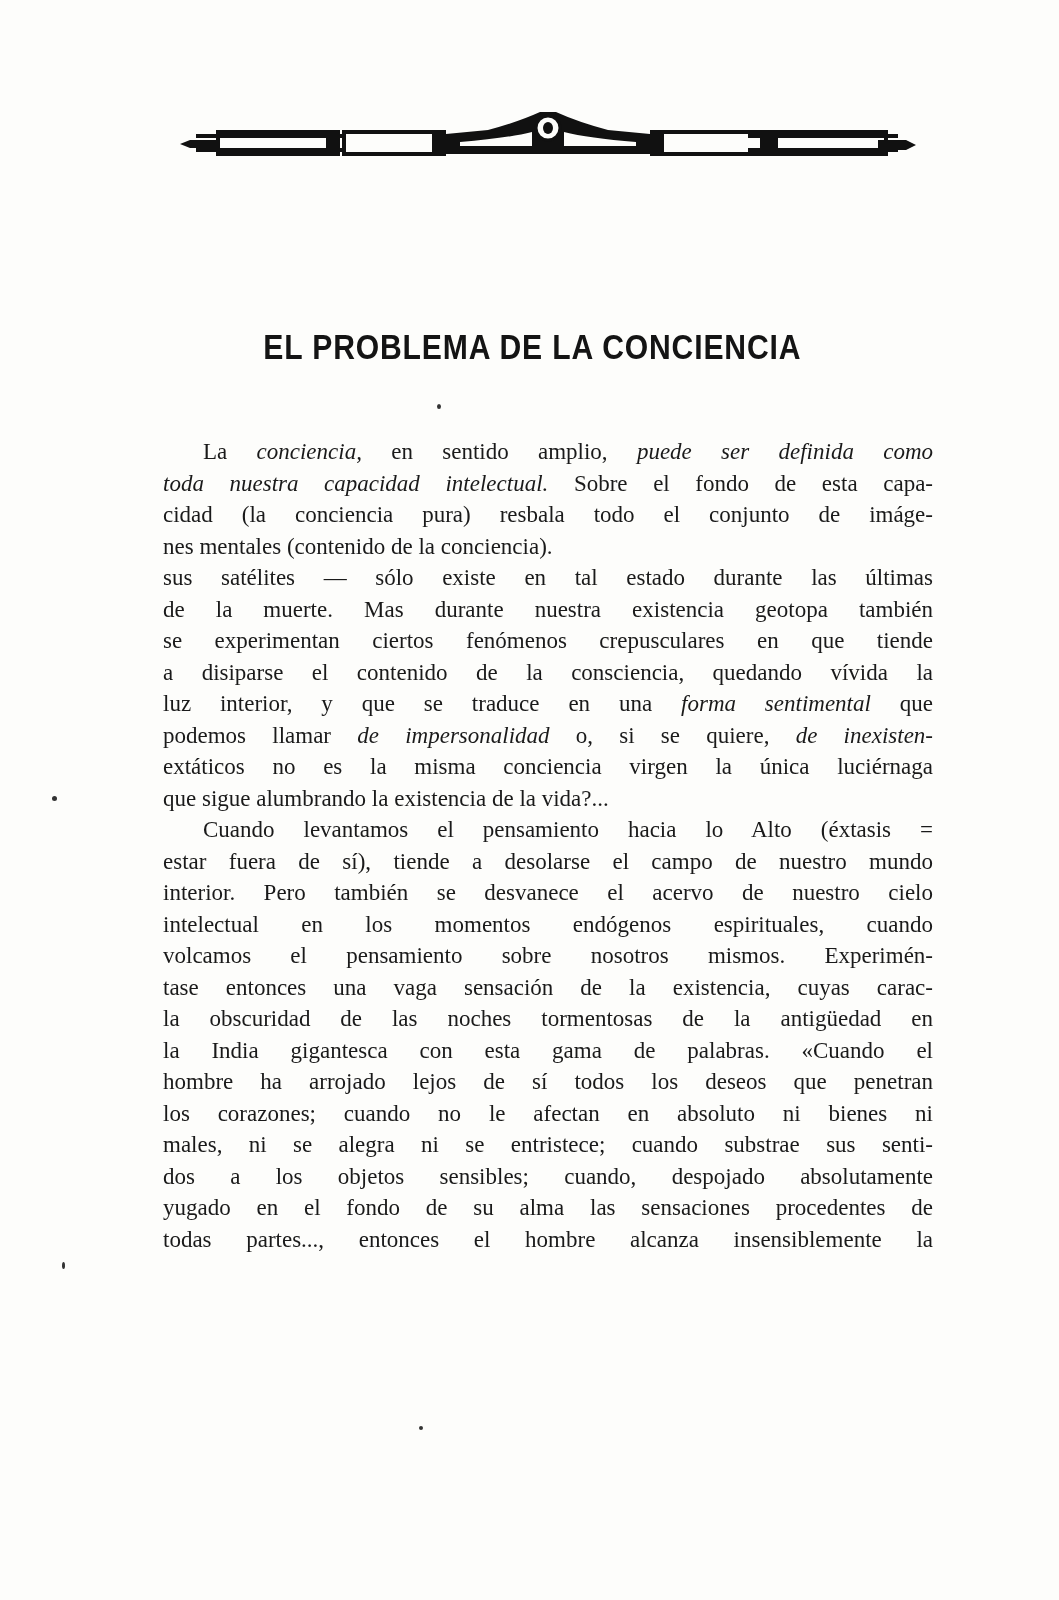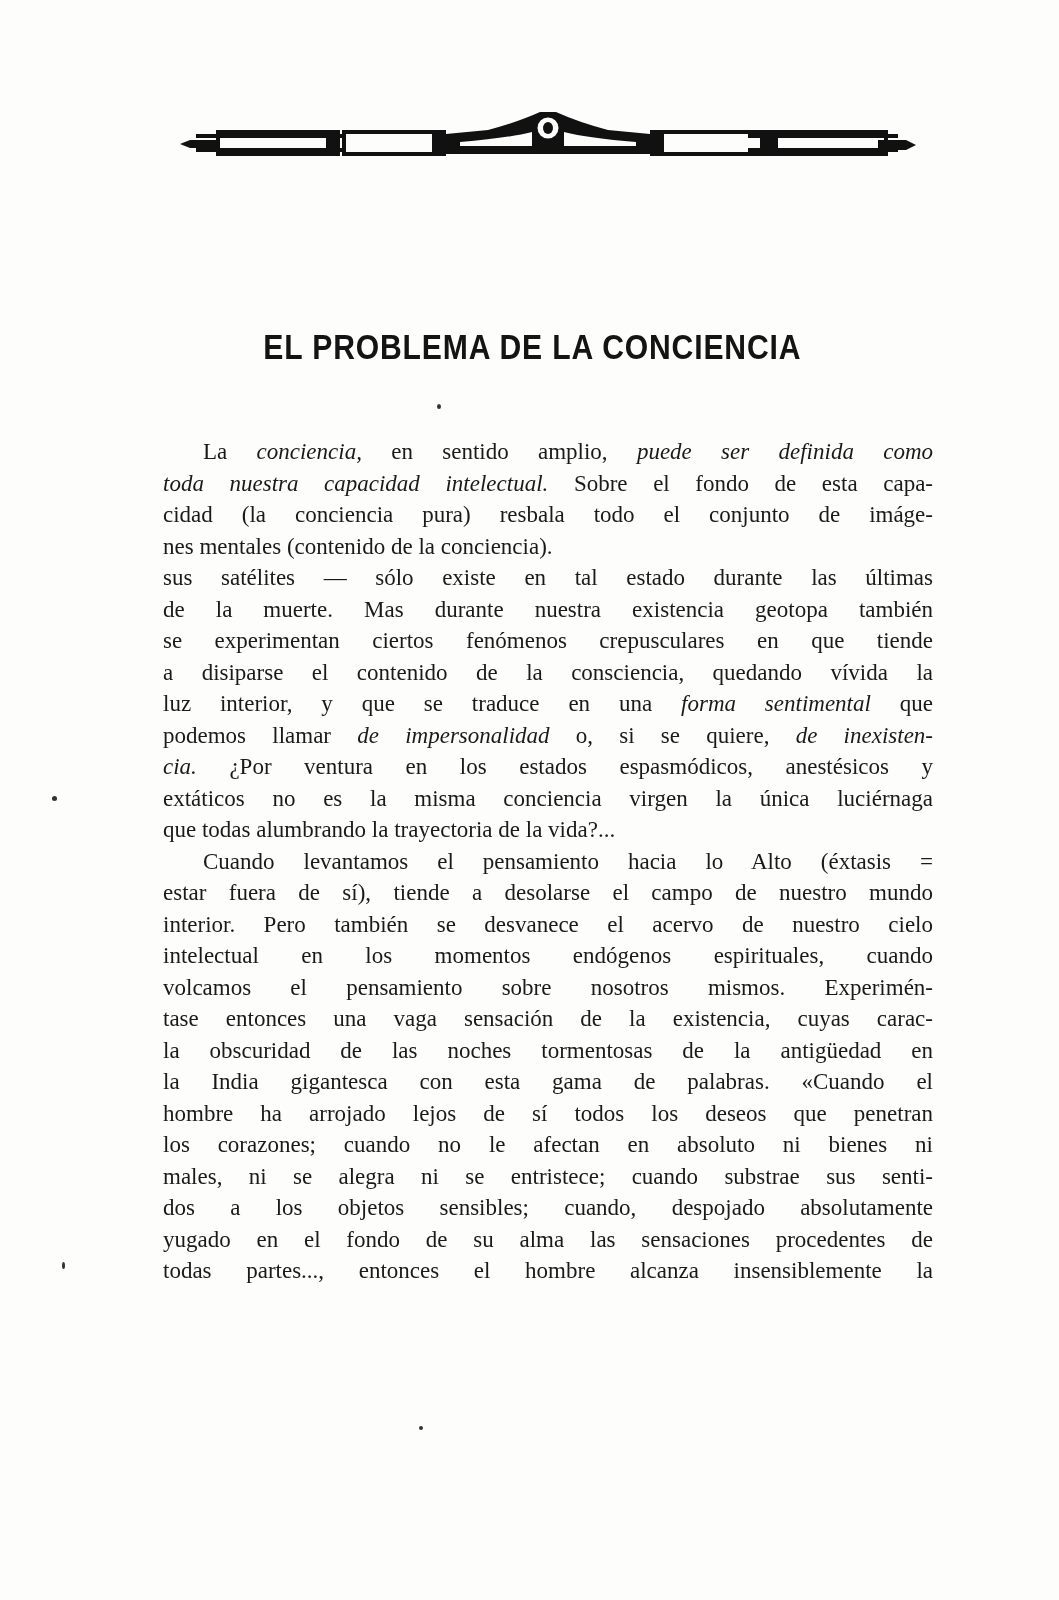--- a/index.html
+++ b/index.html
@@ -105,23 +105,22 @@
     <span class="line indent">La <i>conciencia,</i> en sentido amplio, <i>puede ser definida como</i></span>
     <span class="line"><i>toda nuestra capacidad intelectual.</i> Sobre el fondo de esta capa-</span>
     <span class="line">cidad (la conciencia pura) resbala todo el conjunto de imáge-</span>
     <span class="line last">nes mentales (contenido de la conciencia).</span>
     <span class="line">sus satélites — sólo existe en tal estado durante las últimas</span>
     <span class="line">de la muerte. Mas durante nuestra existencia geotopa también</span>
     <span class="line">se experimentan ciertos fenómenos crepusculares en que tiende</span>
     <span class="line">a disiparse el contenido de la consciencia, quedando vívida la</span>
     <span class="line">luz interior, y que se traduce en una <i>forma sentimental</i> que</span>
     <span class="line">podemos llamar <i>de impersonalidad</i> o, si se quiere, <i>de inexisten-</i></span>
-    <span class="line"><i>cia.</i> ¿Por ventura en los estados espasmódicos, anestésicos y</span>
     <span class="line">extáticos no es la misma conciencia virgen la única luciérnaga</span>
-    <span class="line last">que todas alumbrando la trayectoria de la vida?...</span>
+    <span class="line last">que sigue alumbrando la existencia de la vida?...</span>
     <span class="line indent">Cuando levantamos el pensamiento hacia lo Alto (éxtasis =</span>
     <span class="line">estar fuera de sí), tiende a desolarse el campo de nuestro mundo</span>
     <span class="line">interior. Pero también se desvanece el acervo de nuestro cielo</span>
     <span class="line">intelectual en los momentos endógenos espirituales, cuando</span>
     <span class="line">volcamos el pensamiento sobre nosotros mismos. Experimén-</span>
     <span class="line">tase entonces una vaga sensación de la existencia, cuyas carac-</span>
     <span class="line">la obscuridad de las noches tormentosas de la antigüedad en</span>
     <span class="line">la India gigantesca con esta gama de palabras. «Cuando el</span>
     <span class="line">hombre ha arrojado lejos de sí todos los deseos que penetran</span>
     <span class="line">los corazones; cuando no le afectan en absoluto ni bienes ni</span>

